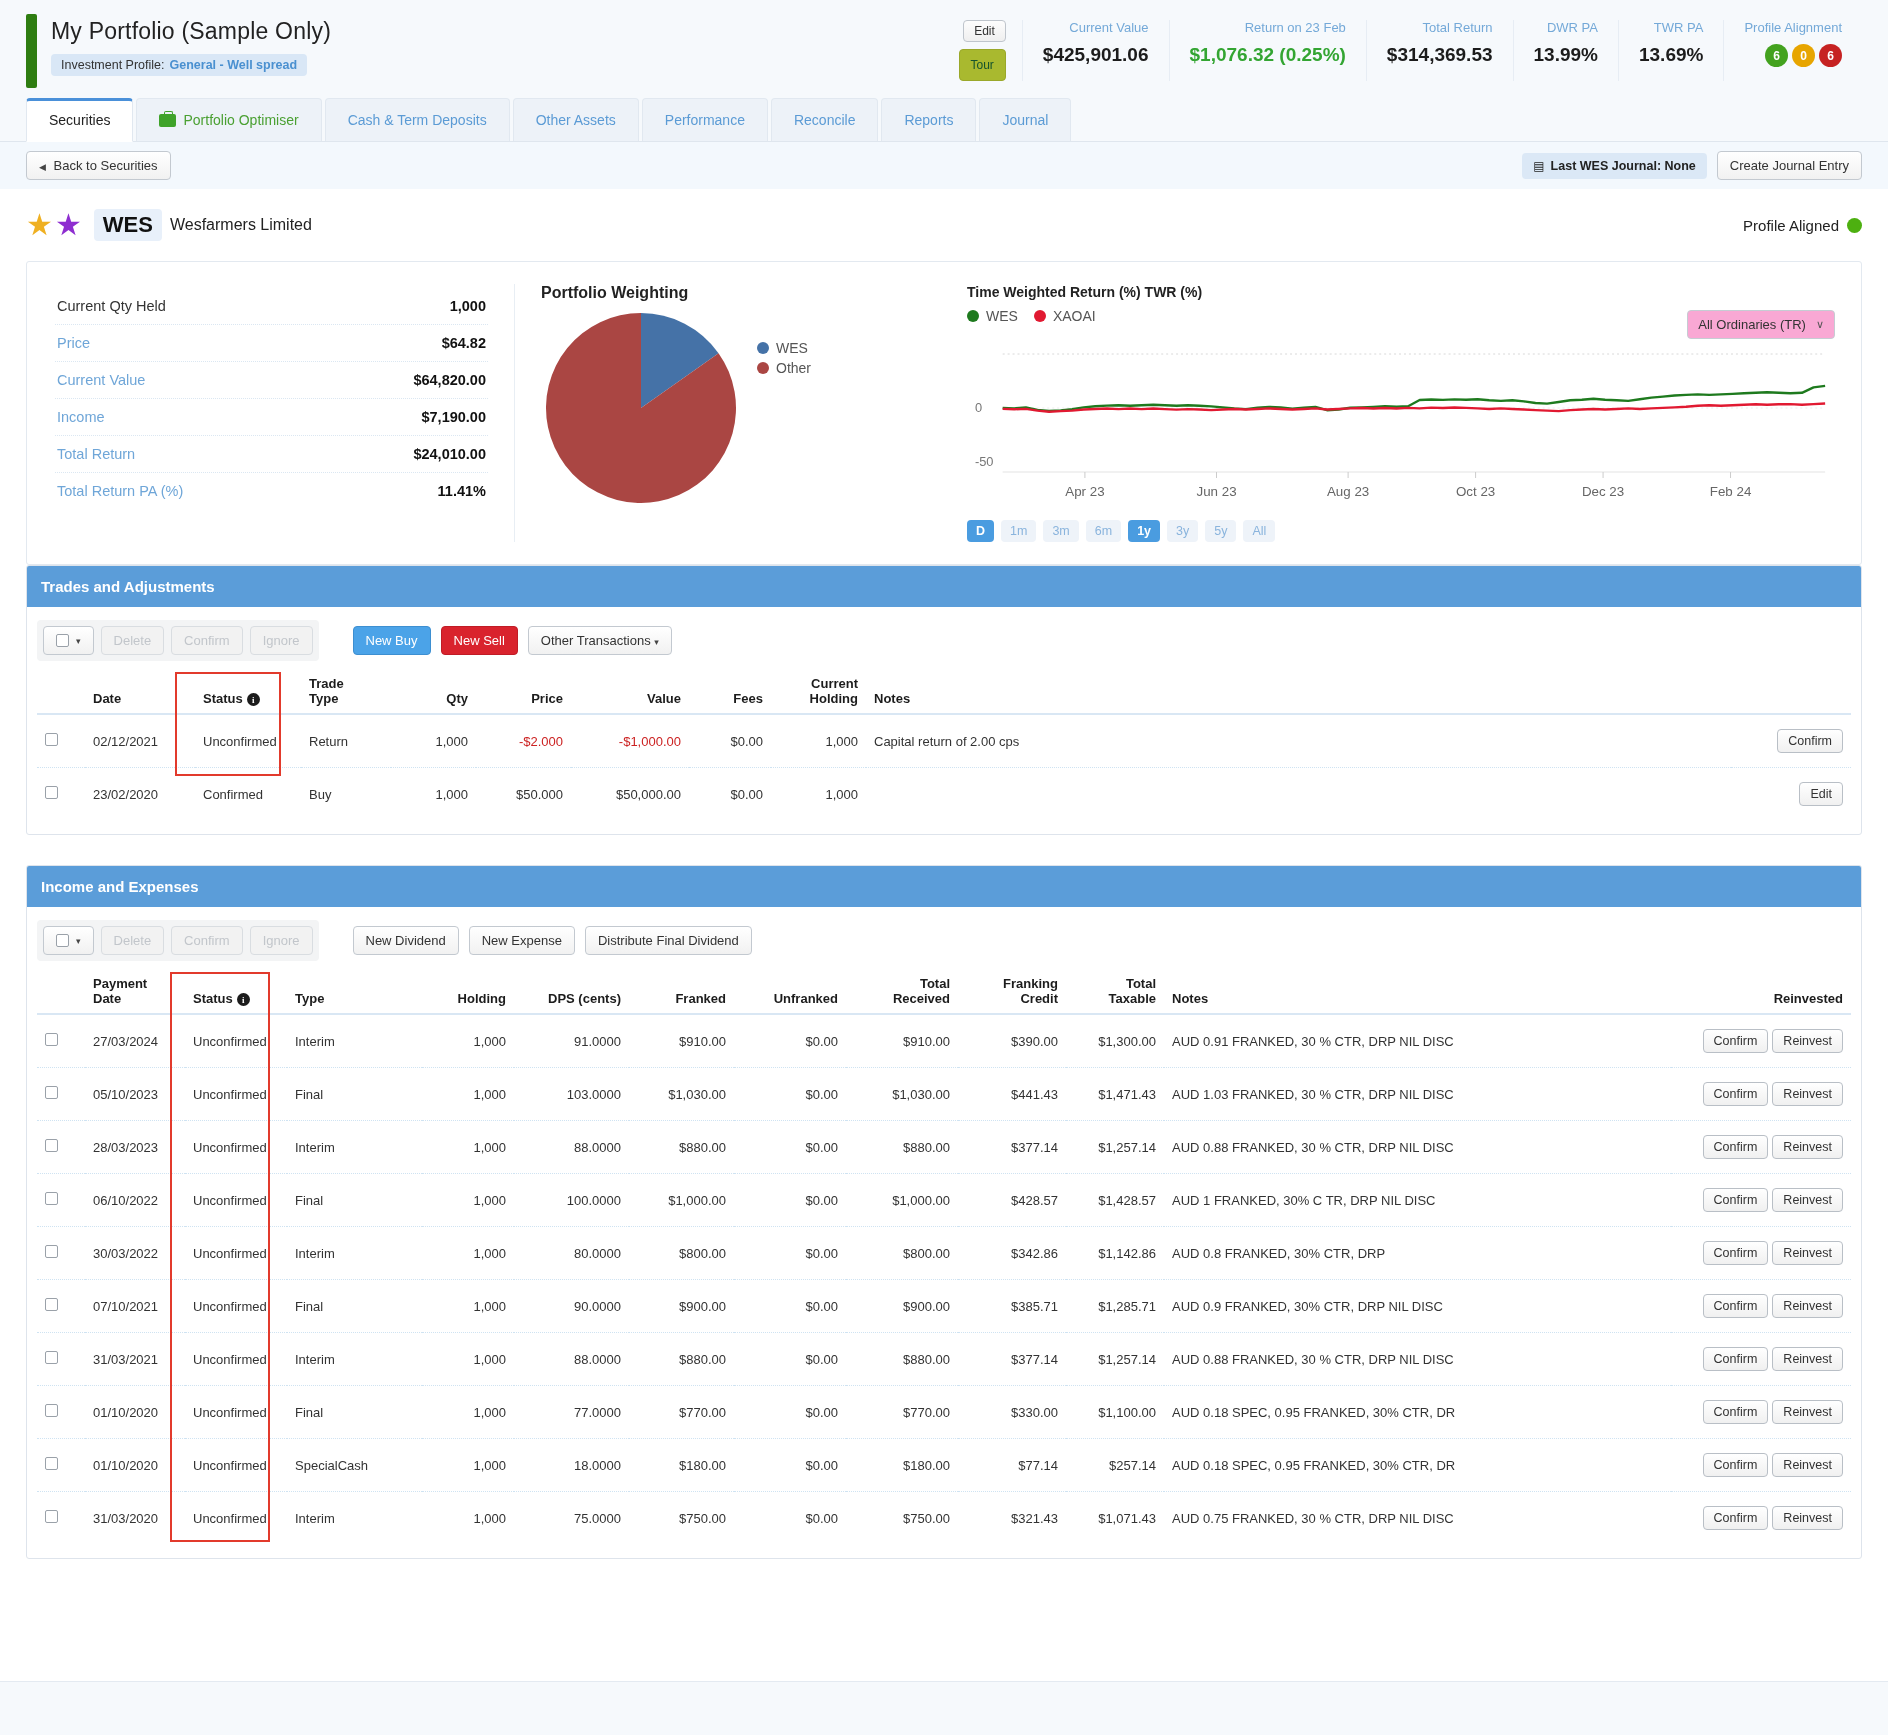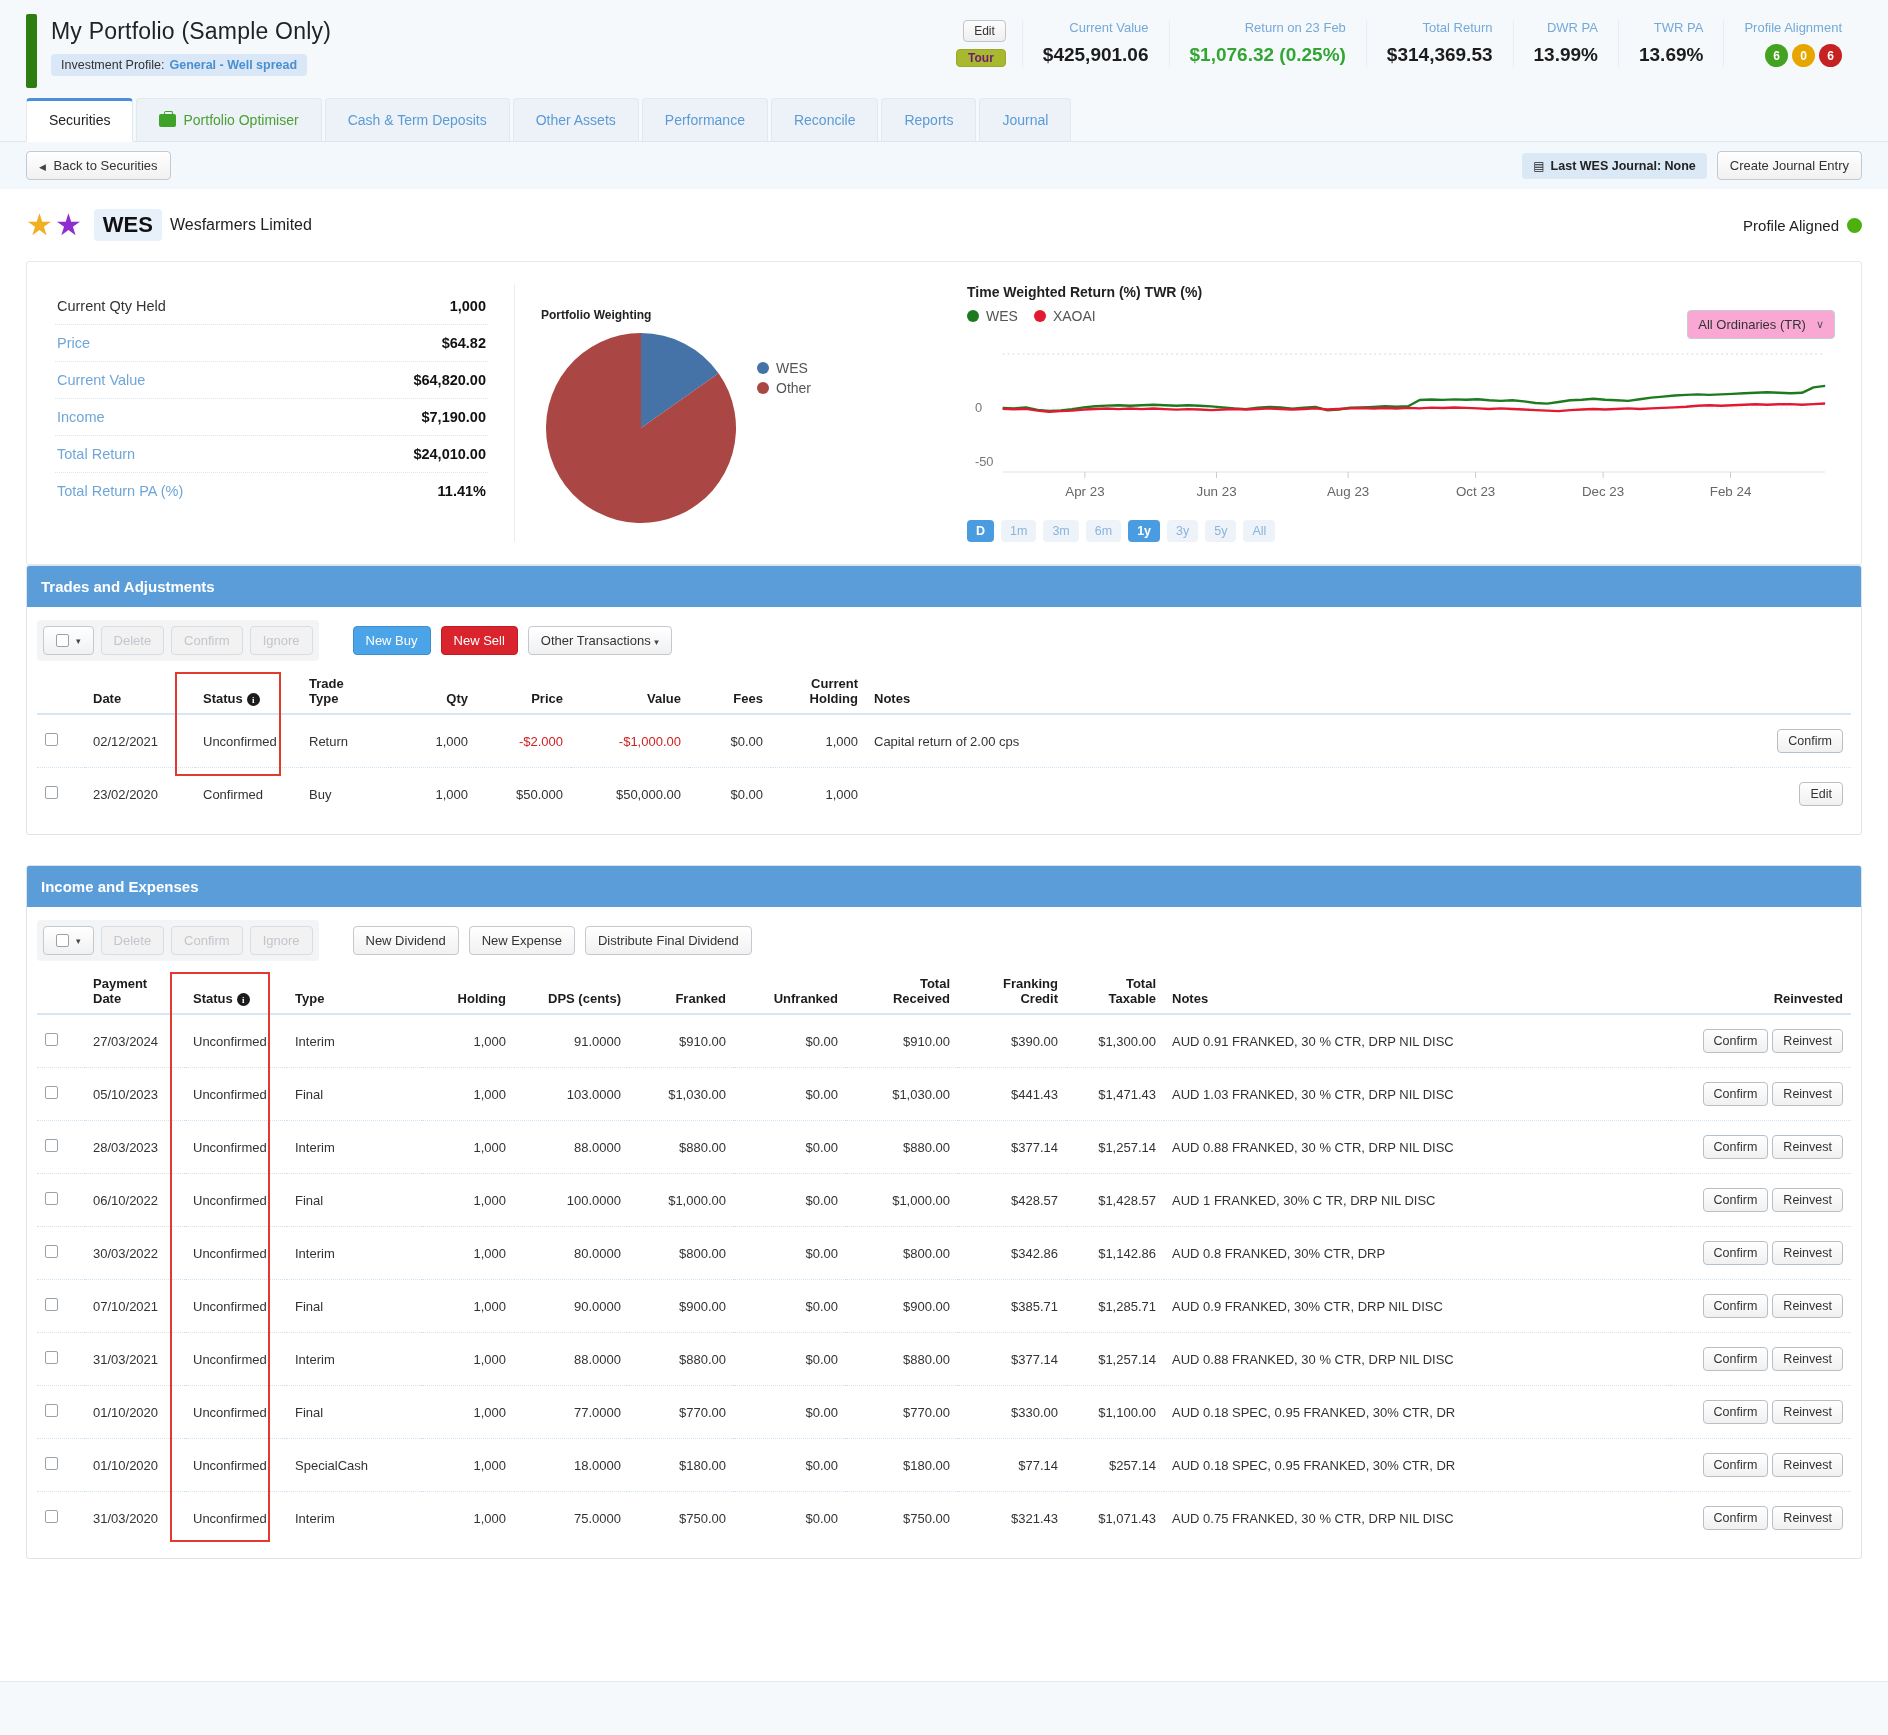--- a/index.html
+++ b/index.html
@@ -13,21 +13,21 @@
   
   .topbar { display:flex; justify-content:space-between; align-items:flex-start; padding:14px 26px 10px 26px; }
   .topbar-left { display:flex; gap:14px; }
   .green-bar { width:11px; height:74px; background:#2e7d11; border-radius:2px; }
   .page-title { font-size:23px; font-weight:400; color:#222; margin-top:4px; letter-spacing:.2px; }
   .profile-pill { display:inline-flex; gap:5px; margin-top:9px; background:#d9e7f6; border-radius:4px; padding:4px 10px; font-size:12.5px; color:#333; }
   .profile-pill b { color:#4a90d0; }
   .topbar-right { display:flex; align-items:stretch; margin-top:6px; }
   .edit-tour { display:flex; flex-direction:column; align-items:flex-end; gap:7px; padding-right:16px; }
   .btn-edit { font-size:12px; padding:3px 10px; background:linear-gradient(#fdfdfd,#efefef); border:1px solid #bfc5cc; border-radius:4px; color:#333; cursor:pointer; }
-  .btn-tour { font-size:12px; padding:1px 11px; background:#a9b92f; border:1px solid #9aa82a; border-radius:4px; color:#701a75; cursor:pointer;font-weight:bold; }
+  .btn-tour { font-size:12px; padding:8px 11px; background:#a9b92f; border:1px solid #9aa82a; border-radius:4px; color:#14532d; cursor:pointer; }
   .stat { border-left:1px solid #e7edf4; padding:0 20px; text-align:right; }
   .stat-label { color:#74a9d8; font-size:13px; margin-bottom:9px; }
   .stat-value { color:#1c1c1c; font-size:19px; font-weight:700; }
   .stat-value.green { color:#33a532; }
   .align-badges { display:flex; gap:4px; justify-content:flex-end; margin-top:2px; }
   .align-badge { width:23px; height:23px; border-radius:50%; color:#fff; font-weight:700; font-size:12px; display:flex; align-items:center; justify-content:center; }
   
   .tabs { display:flex; padding:0 26px; border-bottom:1px solid #dfe6ee; background:transparent; align-items:flex-end; }
   .tab { padding:13px 22px; margin-right:3px; background:#edf2f8; border:1px solid #e1e8f0; border-bottom:none; border-radius:4px 4px 0 0; color:#5b9bd5; font-size:14px; cursor:pointer; display:flex; gap:7px; align-items:center; }
   .tab.active { background:#fff; color:#222; border-top:3px solid #4a90d9; padding-top:11px; margin-bottom:-1px; border-bottom:1px solid #fff; }
@@ -53,21 +53,21 @@
   .green-dot { width:15px; height:15px; border-radius:50%; background:#4db010; }
   
   .overview { margin:14px 26px 0 26px; border:1px solid #e3e9f0; border-radius:3px; display:flex; padding:22px 18px; gap:0; }
   .ov-stats { width:470px; padding:4px 26px 0 10px; border-right:1px solid #e8eef4; }
   .ov-row { display:flex; justify-content:space-between; padding:10px 2px; border-bottom:1px dotted #dbe7f2; font-size:14.5px; }
   .ov-row:last-child { border-bottom:none; }
   .ov-label { color:#6fa6d8; }
   .ov-row.first .ov-label { color:#333; }
   .ov-value { font-weight:700; color:#111; }
   .ov-pie { width:430px; padding:0 10px 0 26px; }
-  .pie-title { font-weight:700; font-size:12px; color:#222; margin-bottom:4px;margin-top:24px; }
+  .pie-title { font-weight:700; font-size:16px; color:#222; margin-bottom:4px; }
   .pie-flex { display:flex; align-items:flex-start; gap:16px; }
   .pie-legend { margin-top:34px; display:flex; flex-direction:column; gap:4px; }
   .leg-item { display:flex; align-items:center; gap:7px; font-size:14px; color:#555; }
   .leg-dot { width:12px; height:12px; border-radius:50%; }
   .ov-chart { flex:1; padding:0 4px 0 22px; position:relative; }
   .chart-title { font-weight:700; font-size:14px; color:#222; }
   .chart-legend { display:flex; gap:16px; margin-top:8px; }
   .bench-select { position:absolute; right:8px; top:26px; border:1px solid #c6ccd3; border-radius:4px; padding:6px 10px; font-size:13px; color:#333; background:#f9a8d4; display:flex; gap:10px; align-items:center; cursor:pointer; }
   .chev { font-size:11px; color:#555; }
   .range-row { display:flex; gap:7px; margin-top:8px; }

